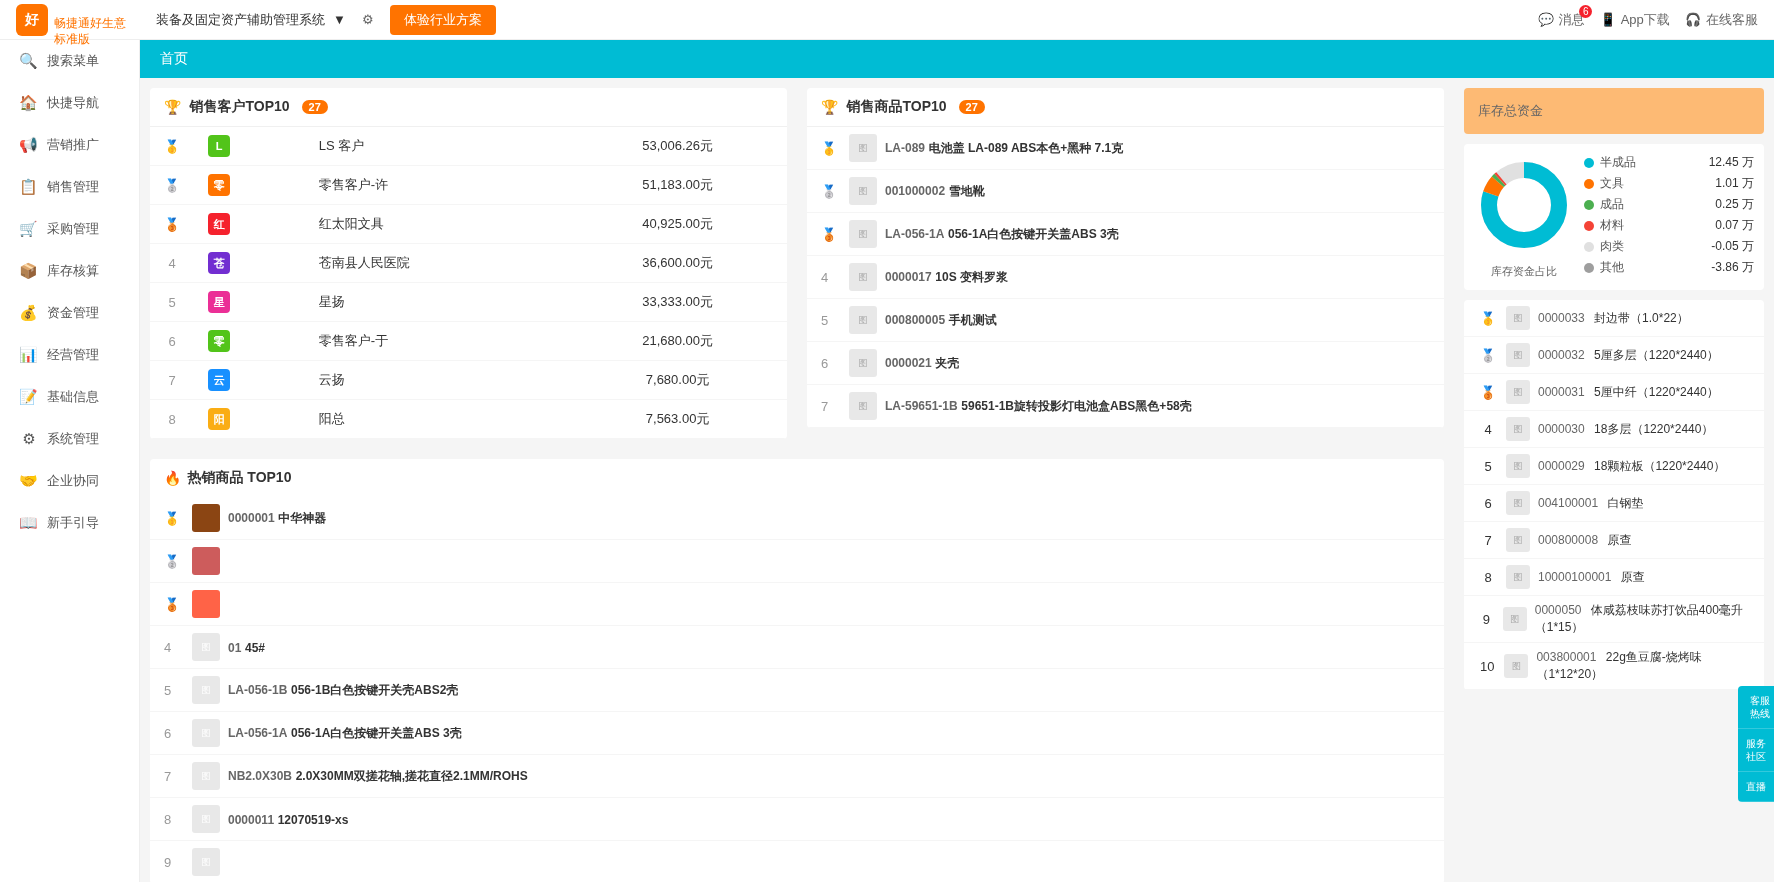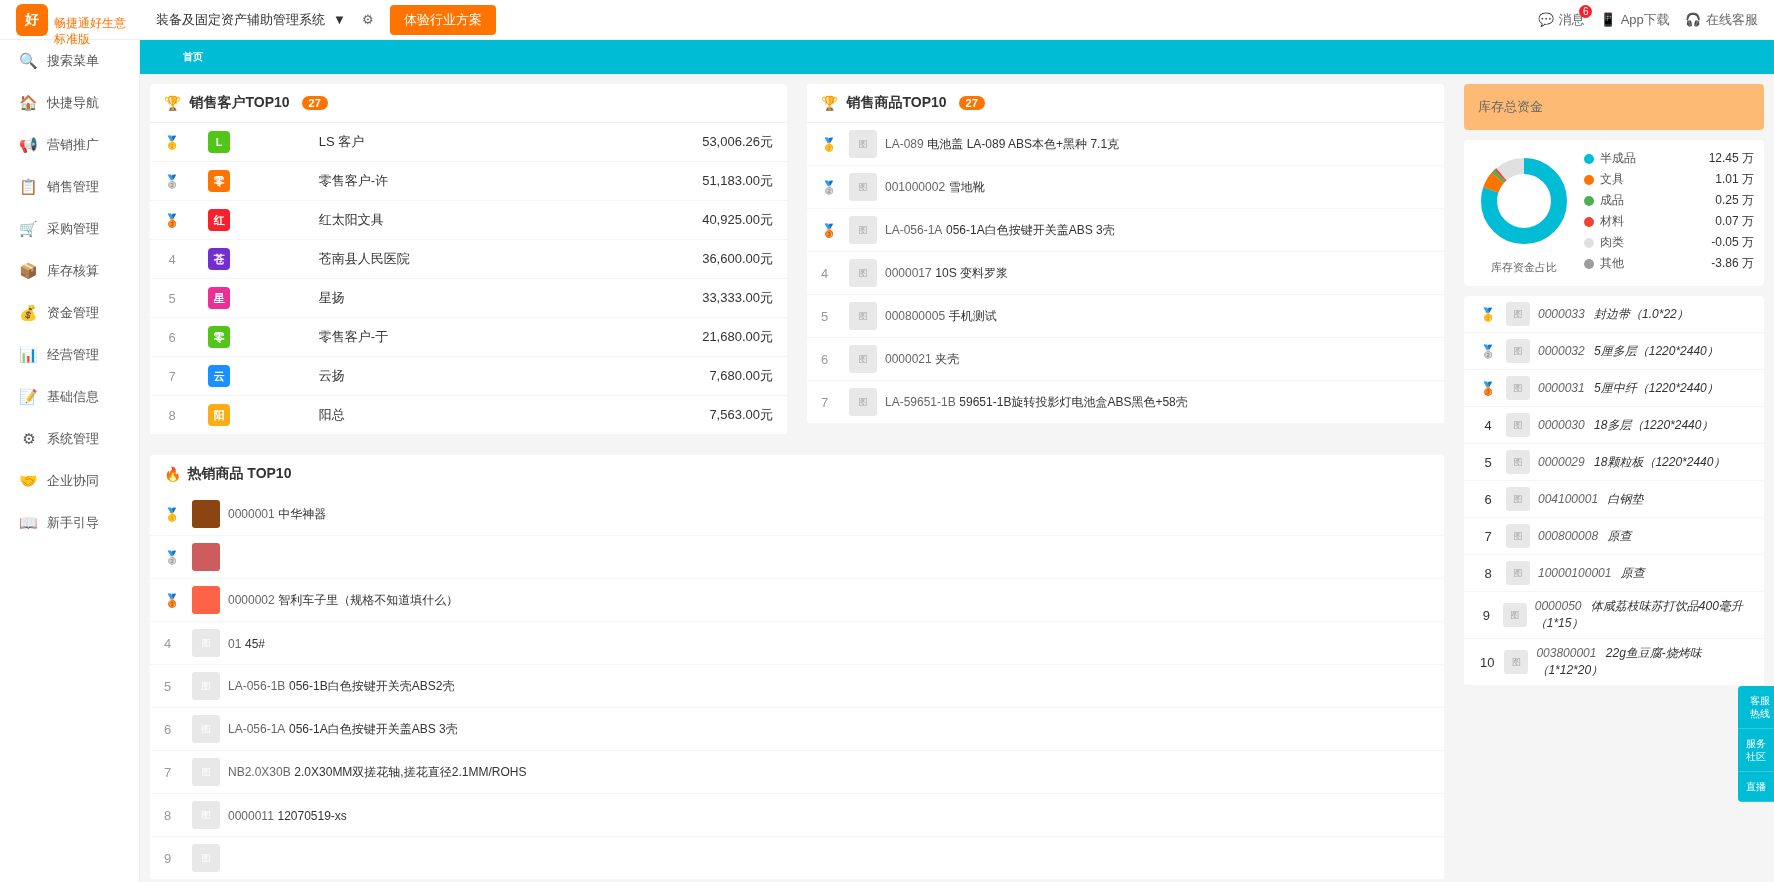--- a/index.html
+++ b/index.html
@@ -18,48 +18,48 @@
     .badge { background: #f5222d; color: #fff; border-radius: 8px; font-size: 10px; padding: 1px 4px; position: absolute; top: -6px; right: -8px; }
 
     
     .sidebar { position: fixed; left: 0; top: 40px; bottom: 0; width: 140px; background: #fff; border-right: 1px solid #eee; z-index: 50; overflow-y: auto; }
     .sidebar-item { display: flex; align-items: center; gap: 8px; padding: 12px 16px; cursor: pointer; color: #555; font-size: 13px; border-left: 3px solid transparent; }
     .sidebar-icon { font-size: 15px; width: 20px; text-align: center; }
 
     
     .main { margin-left: 140px; margin-top: 40px; }
     .page-header { background: #00bcd4; padding: 10px 20px; display: flex; align-items: center; gap: 16px; }
-    .page-header a { color: #fff; font-size: 10px; font-weight: bold; text-decoration: none; margin-left: 23px; }
+    .page-header a { color: #fff; font-size: 14px; font-weight: normal; text-decoration: none; }
 
     .content-area { display: flex; gap: 0; padding: 0; }
 
     
     .left-panels { flex: 1; min-width: 0; }
 
     
     .panel { background: #fff; margin: 10px; border-radius: 4px; overflow: hidden; }
     .panel-header { padding: 10px 14px; font-size: 14px; font-weight: bold; color: #333; border-bottom: 1px solid #f0f0f0; display: flex; align-items: center; gap: 8px; }
 
     .ranking-table { width: 100%; border-collapse: collapse; }
     .ranking-table tr { border-bottom: 1px solid #f5f5f5; }
     .ranking-table td { padding: 8px 14px; vertical-align: middle; }
     .rank-num { width: 30px; text-align: center; color: #999; font-size: 13px; }
     .rank-badge { display: inline-flex; align-items: center; justify-content: center; width: 22px; height: 22px; border-radius: 4px; color: #fff; font-size: 11px; font-weight: bold; }
     .customer-name { color: #333; }
-    .amount { color: #333; font-weight: 500; text-align: right; }
+    .amount { color: #333; font-weight: 500; text-align: center; }
 
     
     .two-col { display: flex; gap: 0; }
     .col-half { flex: 1; }
 
     
     .product-item { display: flex; align-items: center; gap: 8px; padding: 7px 14px; border-bottom: 1px solid #f5f5f5; }
     .product-rank { width: 20px; color: #999; font-size: 13px; }
     .product-img { width: 28px; height: 28px; background: #e8e8e8; border-radius: 3px; display: flex; align-items: center; justify-content: center; color: #aaa; font-size: 10px; overflow: hidden; flex-shrink: 0; }
-    .product-info { flex: 1; min-width: 0; }
+    .product-info { flex: 1; min-width: 0; font-weight: bold; }
     .product-code { font-size: 12px; color: #666; }
     .product-name { font-size: 12px; color: #333; }
 
     
     .right-panel { width: 320px; flex-shrink: 0; }
     .inventory-summary { background: #fdba74; padding: 14px; margin: 10px; border-radius: 4px; }
     .inventory-amount { font-size: 26px; font-weight: bold; color: #333; }
     .inventory-amount span { font-size: 14px; }
     .donut-section { background: #fff; margin: 10px; border-radius: 4px; padding: 10px; }
     .donut-container { display: flex; align-items: center; gap: 10px; }
@@ -70,21 +70,21 @@
     .legend-value { color: #333; }
     .donut-label { font-size: 11px; color: #666; text-align: center; margin-top: 6px; }
 
     
     .top10-panel { background: #fff; margin: 10px; border-radius: 4px; }
     .top10-header { padding: 10px 14px; font-size: 14px; font-weight: bold; display: flex; align-items: center; gap: 6px; }
     .top10-orange { color: #ff7300; }
     .new-product-item { display: flex; align-items: center; gap: 8px; padding: 6px 14px; border-bottom: 1px solid #f5f5f5; }
     .new-rank { width: 20px; text-align: center; }
     .new-product-img { width: 24px; height: 24px; background: #e8e8e8; border-radius: 3px; flex-shrink: 0; display: flex; align-items: center; justify-content: center; color: #aaa; font-size: 9px; }
-    .new-product-info { font-size: 12px; color: #333; font-style: italic; }
+    .new-product-info { font-size: 12px; color: #333; }
     .new-product-code { color: #666; margin-right: 6px; }
 
     
     .hot-products-panel { background: #fff; margin: 10px; border-radius: 4px; }
     .hot-header { padding: 10px 14px; font-size: 14px; font-weight: bold; display: flex; align-items: center; gap: 6px; }
 
     
     .float-service { position: fixed; right: 0; bottom: 80px; width: 36px; background: #00bcd4; border-radius: 4px 0 0 4px; z-index: 200; }
     .float-item { padding: 8px 4px; text-align: center; color: #fff; font-size: 10px; border-bottom: 1px solid rgba(255,255,255,0.2); cursor: pointer; line-height: 1.3; }
 
@@ -354,24 +354,20 @@
       <span class="product-name"> 中华神器</span>
     </div>
   </div>
             <div class="product-item">
     <span class="product-rank">🥈</span>
     <div class="product-img" style="background:#cd5c5c;color:#fff;font-size:9px;"></div>
   </div>
             <div class="product-item">
     <span class="product-rank">🥉</span>
     <div class="product-img" style="background:#ff6347;color:#fff;font-size:9px;"></div>
-    <div class="product-info">
-      <span class="product-code">0000002</span>
-      <span class="product-name"> 智利车子里（规格不知道填什么）</span>
-    </div>
   </div>
             <div class="product-item">
     <span class="product-rank">4</span>
     <div class="product-img" style="background:#e8e8e8;color:#fff;font-size:9px;">图</div>
     <div class="product-info">
       <span class="product-code">01</span>
       <span class="product-name"> 45#</span>
     </div>
   </div>
             <div class="product-item">

